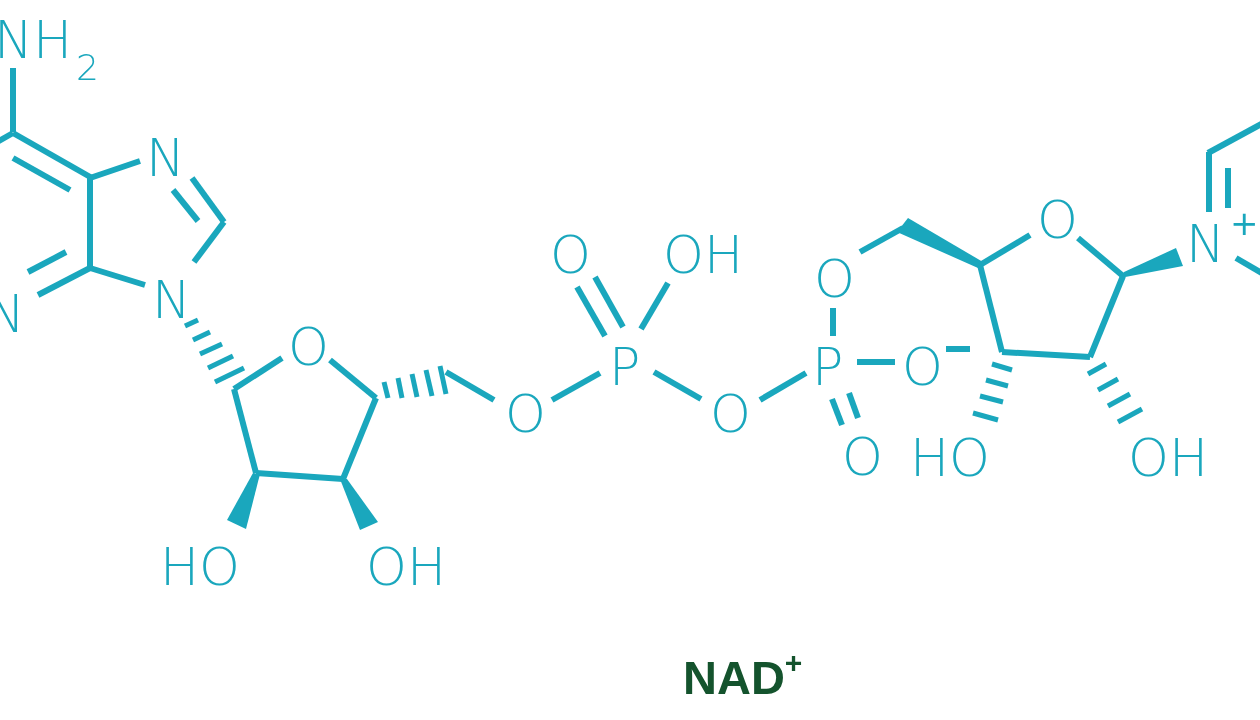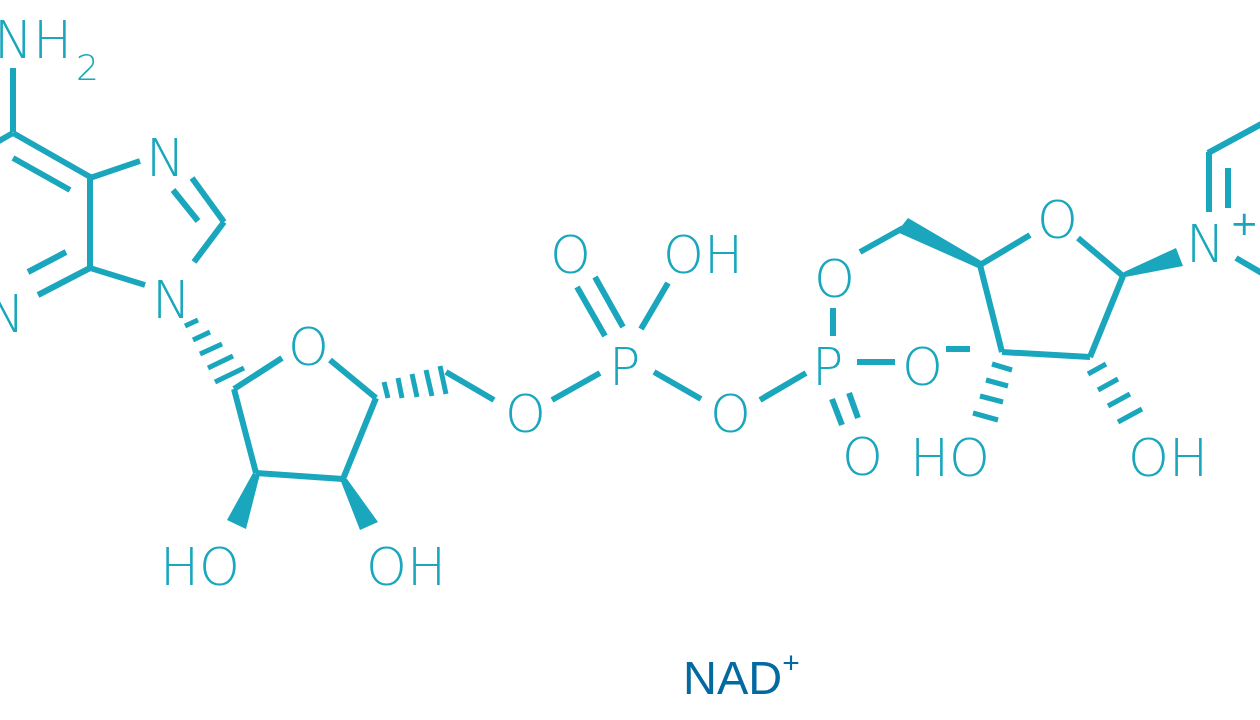--- a/index.html
+++ b/index.html
@@ -4,22 +4,22 @@
   <style>
     html, body { margin: 0; padding: 0; background: #ffffff; }
     body { width: 1260px; height: 720px; overflow: hidden; position: relative; }
     #structure { position: absolute; left: 0; top: 0; width: 1260px; height: 720px; }
     .bond { stroke: #1aa7bd; stroke-width: 6; stroke-linecap: butt; fill: none; }
     .hash { stroke: #1aa7bd; stroke-width: 5; stroke-linecap: butt; }
     .wedge { fill: #1aa7bd; stroke: none; }
     .atom { fill: #1aa7bd; font-family: "DejaVu Sans", sans-serif; font-size: 52px; font-weight: 300; }
     .atom-sub { fill: #1aa7bd; font-family: "DejaVu Sans", sans-serif; font-size: 36px; font-weight: 300; }
     .charge { fill: #1aa7bd; font-family: "DejaVu Sans", sans-serif; font-size: 34px; font-weight: 400; }
-    .caption { position: absolute; left: 683px; top: 650px; color: #0369a1;
-      font-family: "Liberation Sans", sans-serif; font-weight: 400; font-size: 47px; letter-spacing: 0px; }
+    .caption { position: absolute; left: 683px; top: 650px; color: #14532d;
+      font-family: "Liberation Sans", sans-serif; font-weight: 700; font-size: 47px; letter-spacing: 0px; }
     .caption sup { font-size: 30px; position: relative; top: -4px; }
   </style>
 </head>
 <body>
 
 <svg id="structure" viewBox="0 0 1260 720" xmlns="http://www.w3.org/2000/svg">
 
   <g>
 
     <text class="atom" x="-6" y="58">NH</text>

